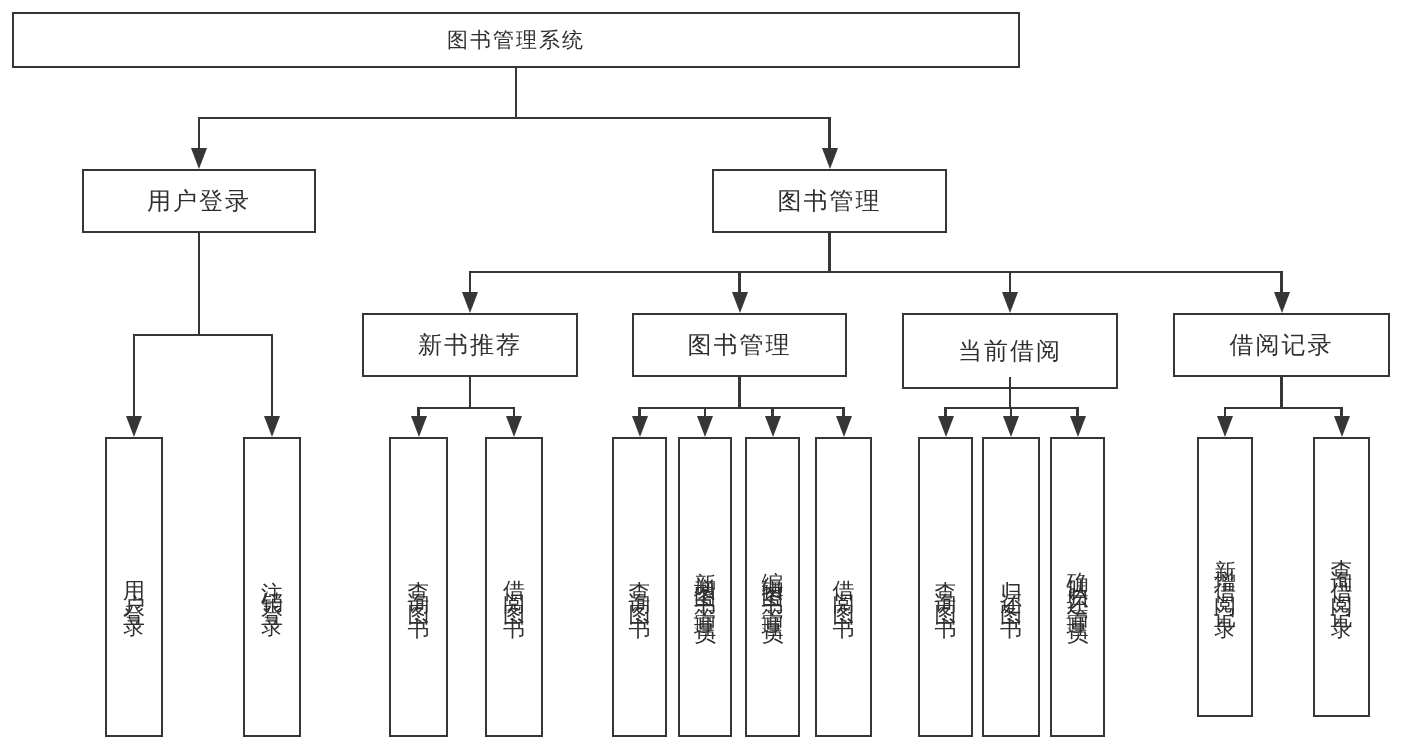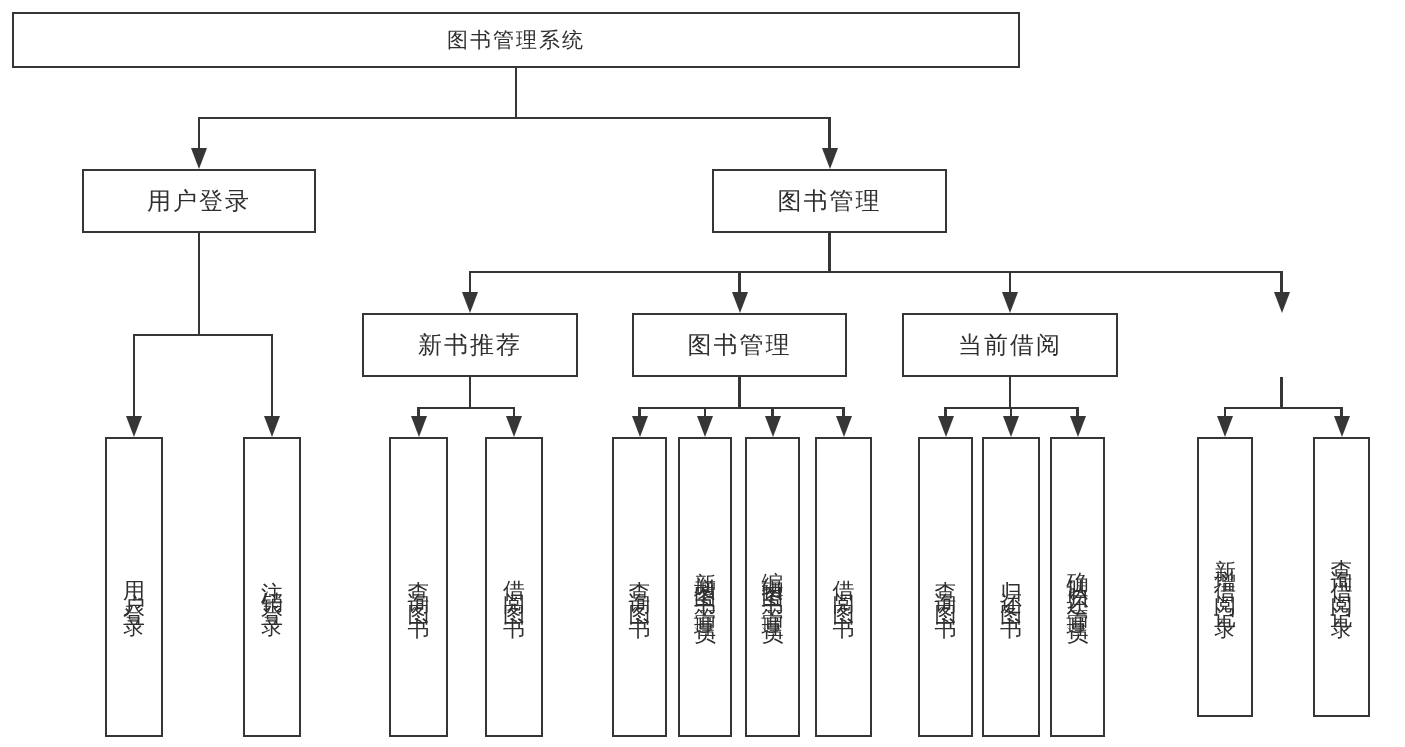--- a/index.html
+++ b/index.html
@@ -72,22 +72,25 @@
     </div>
     <div class="node" style="left: 362px; top: 313px; width: 216px; height: 64px;">
       <span class="label">新书推荐</span>
     </div>
     <div class="node" style="left: 712px; top: 169px; width: 235px; height: 64px;">
       <span class="label">图书管理</span>
     </div>
     <div class="node" style="left: 632px; top: 313px; width: 215px; height: 64px;">
       <span class="label">图书管理</span>
     </div>
-    <div class="node" style="left: 902px; top: 313px; width: 216px; height: 64px;">
+    <div class="node" style="left: 902px; top: 313px; width: 216px; height: 76px;">
       <span class="label">当前借阅</span>
+    </div>
+    <div class="node" style="left: 1173px; top: 313px; width: 217px; height: 64px;">
+      <span class="label">借阅记录</span>
     </div>
     <div class="node vertical" style="left: 105px; top: 437px; width: 58px; height: 300px;">
       <span class="label" style="letter-spacing: 12px;">用户登录</span>
     </div>
     <div class="node vertical" style="left: 243px; top: 437px; width: 58px; height: 300px;">
       <span class="label" style="letter-spacing: 12px;">注销登录</span>
     </div>
     <div class="node vertical" style="left: 389px; top: 437px; width: 59px; height: 300px;">
       <span class="label" style="letter-spacing: 12px;">查询图书</span>
     </div>

